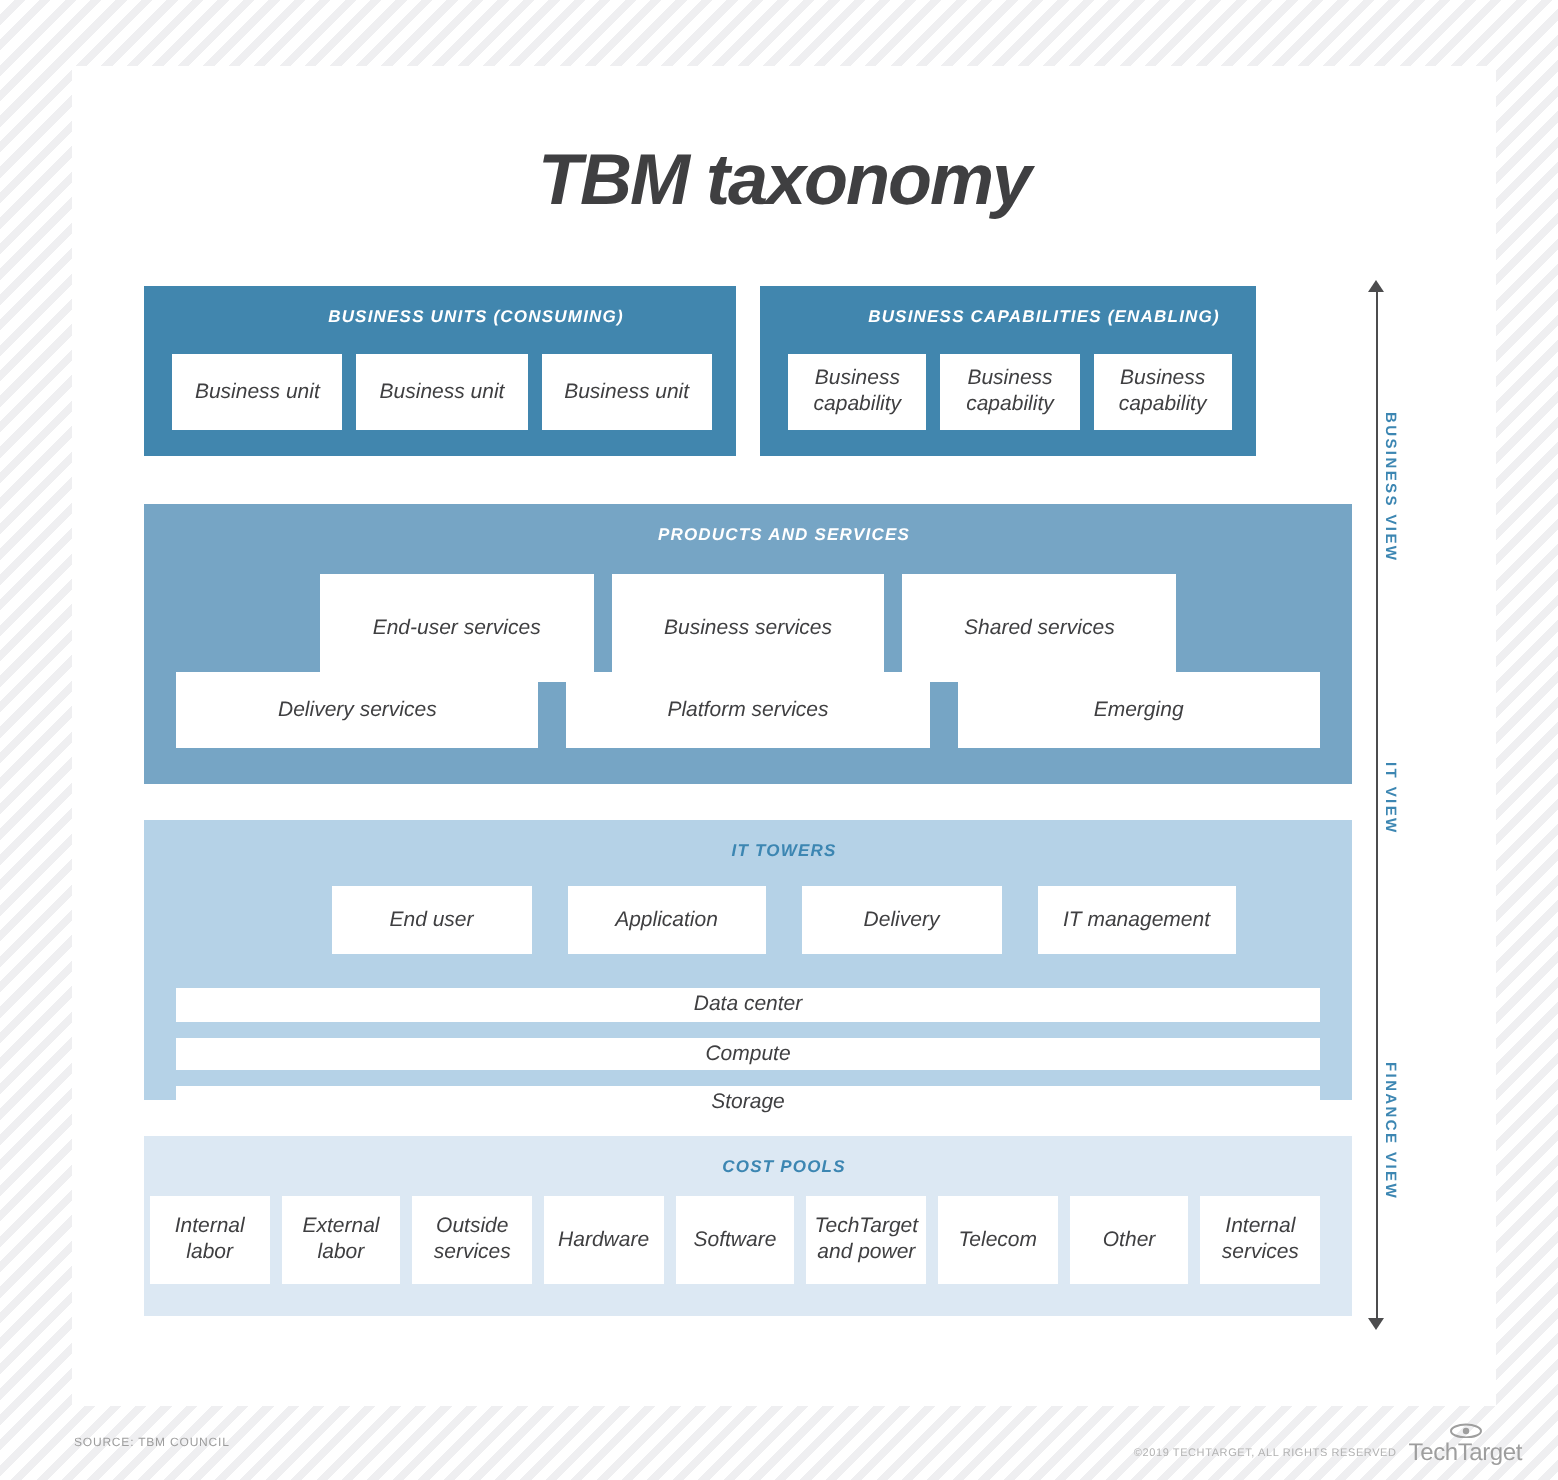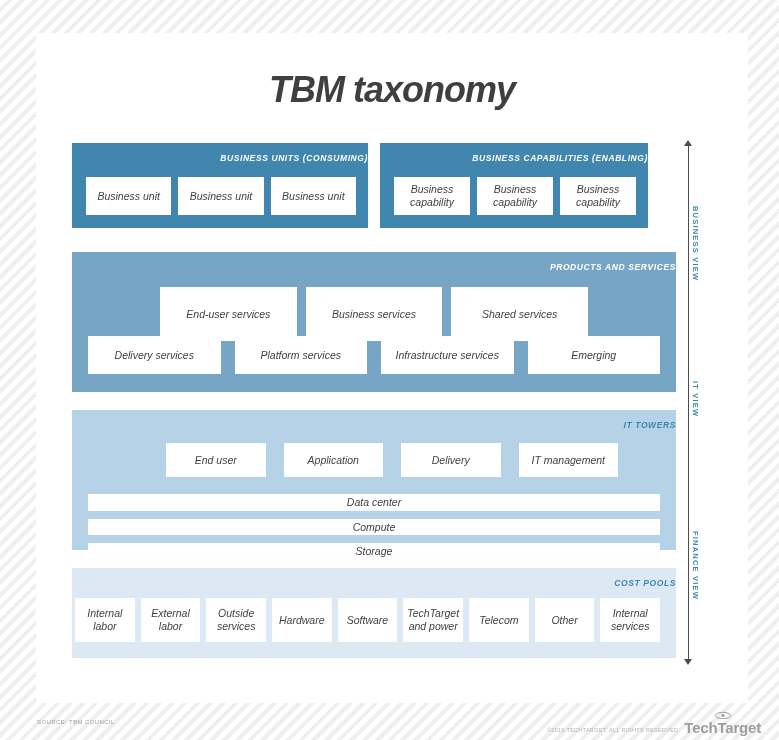--- a/index.html
+++ b/index.html
@@ -15,26 +15,26 @@
     background:#ffffff;
     font-style:italic;
   }
   .title {
     position:absolute; top:36px; left:0; right:0;
     text-align:center; font-size:36px; font-weight:bold;
     color:#3f3f41; letter-spacing:-1px;
   }
   .section { position:absolute; }
   .sec-bu   { left:36px;  top:110px; width:296px; height:85px;  background:var(--dark); }
-  .sec-bc   { left:344px; top:110px; width:268px; height:85px;  background:var(--dark); }
+  .sec-bc   { left:344px; top:110px; width:248px; height:85px;  background:var(--dark); }
   .sec-ps   { left:36px;  top:219px; width:604px; height:140px; background:var(--med); }
   .sec-it   { left:36px;  top:377px; width:604px; height:140px; background:var(--light); }
   .sec-cp   { left:36px;  top:535px; width:604px; height:90px;  background:var(--lightest); }
   .sec-header {
-    position:absolute; top:10px; left:0; right:0; text-align:right;
+    position:absolute; top:10px; left:0; right:0; text-align:center;
     font-size:8.5px; font-weight:bold; letter-spacing:0.6px;padding-left:36px;
   }
   .hdr-white { color:#ffffff; }
   .hdr-blue  { color:var(--accent); }
   .row { position:absolute; display:flex; }
   .box {
     flex:1; background:#ffffff; display:flex; align-items:center; justify-content:center;
     text-align:center; font-size:10.5px; line-height:1.2; color:#3f3f41; padding:2px 4px;
   }
   
@@ -67,21 +67,21 @@
   .source-note {
     position:absolute; left:37px; top:719px;
     font-size:6px; color:#9d9d9d; letter-spacing:0.4px;
   }
   .footer-right {
     position:absolute; right:18px; top:710px;
     display:flex; align-items:flex-end; gap:6px;
   }
   .copyright { font-size:5.5px; color:#b2b2b2; letter-spacing:0.3px; padding-bottom:3px; }
   .logo { display:flex; flex-direction:column; align-items:center; }
-  .logo-text { font-size:15px; font-weight:bold; color:#9e9e9e; letter-spacing:-0.2px; }
+  .logo-text { font-size:12px; font-weight:normal; color:#9e9e9e; letter-spacing:-0.2px; }
 </style>
 </head>
 <body>
 
 <div class="card">
   <h1 class="title">TBM taxonomy</h1>
 
   <div class="section sec-bu">
     <div class="sec-header hdr-white">BUSINESS UNITS (CONSUMING)</div>
     <div class="row row-bu">
@@ -103,21 +103,20 @@
   <div class="section sec-ps">
     <div class="sec-header hdr-white">PRODUCTS AND SERVICES</div>
     <div class="row row-ps1">
       <div class="box">End-user services</div>
       <div class="box">Business services</div>
       <div class="box">Shared services</div>
     </div>
     <div class="row row-ps2">
       <div class="box">Delivery services</div>
       <div class="box">Platform services</div>
-      <div class="box">Infrastructure services</div>
       <div class="box">Emerging</div>
     </div>
   </div>
 
   <div class="section sec-it">
     <div class="sec-header hdr-blue">IT TOWERS</div>
     <div class="row row-it1">
       <div class="box">End user</div>
       <div class="box">Application</div>
       <div class="box">Delivery</div>

